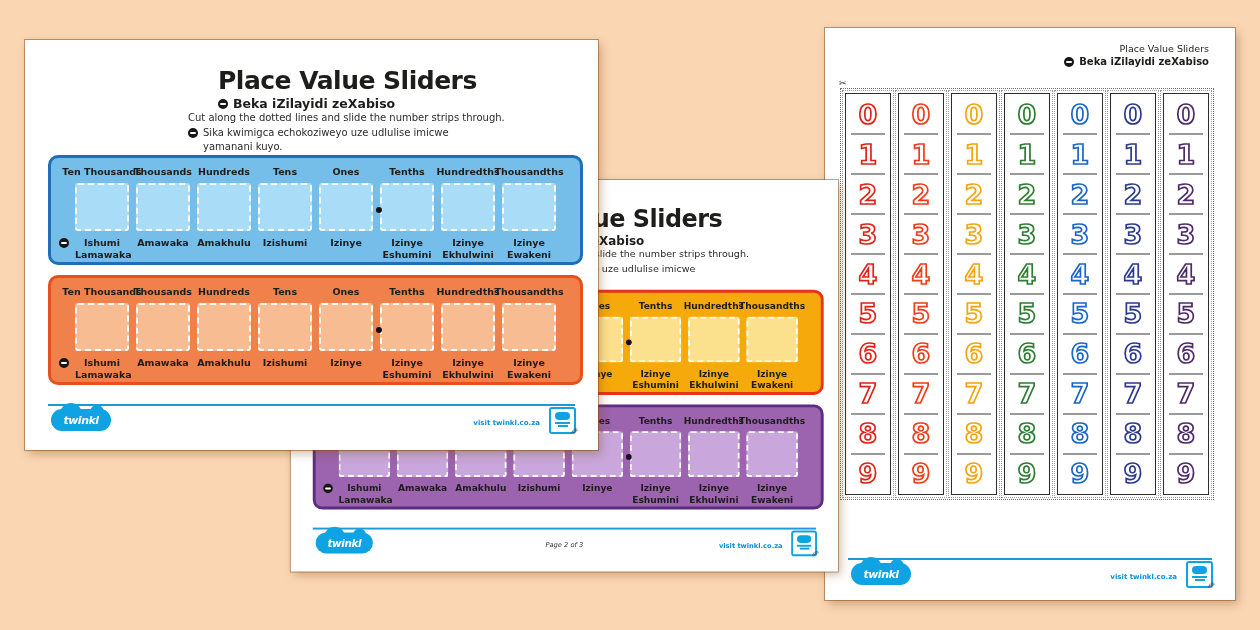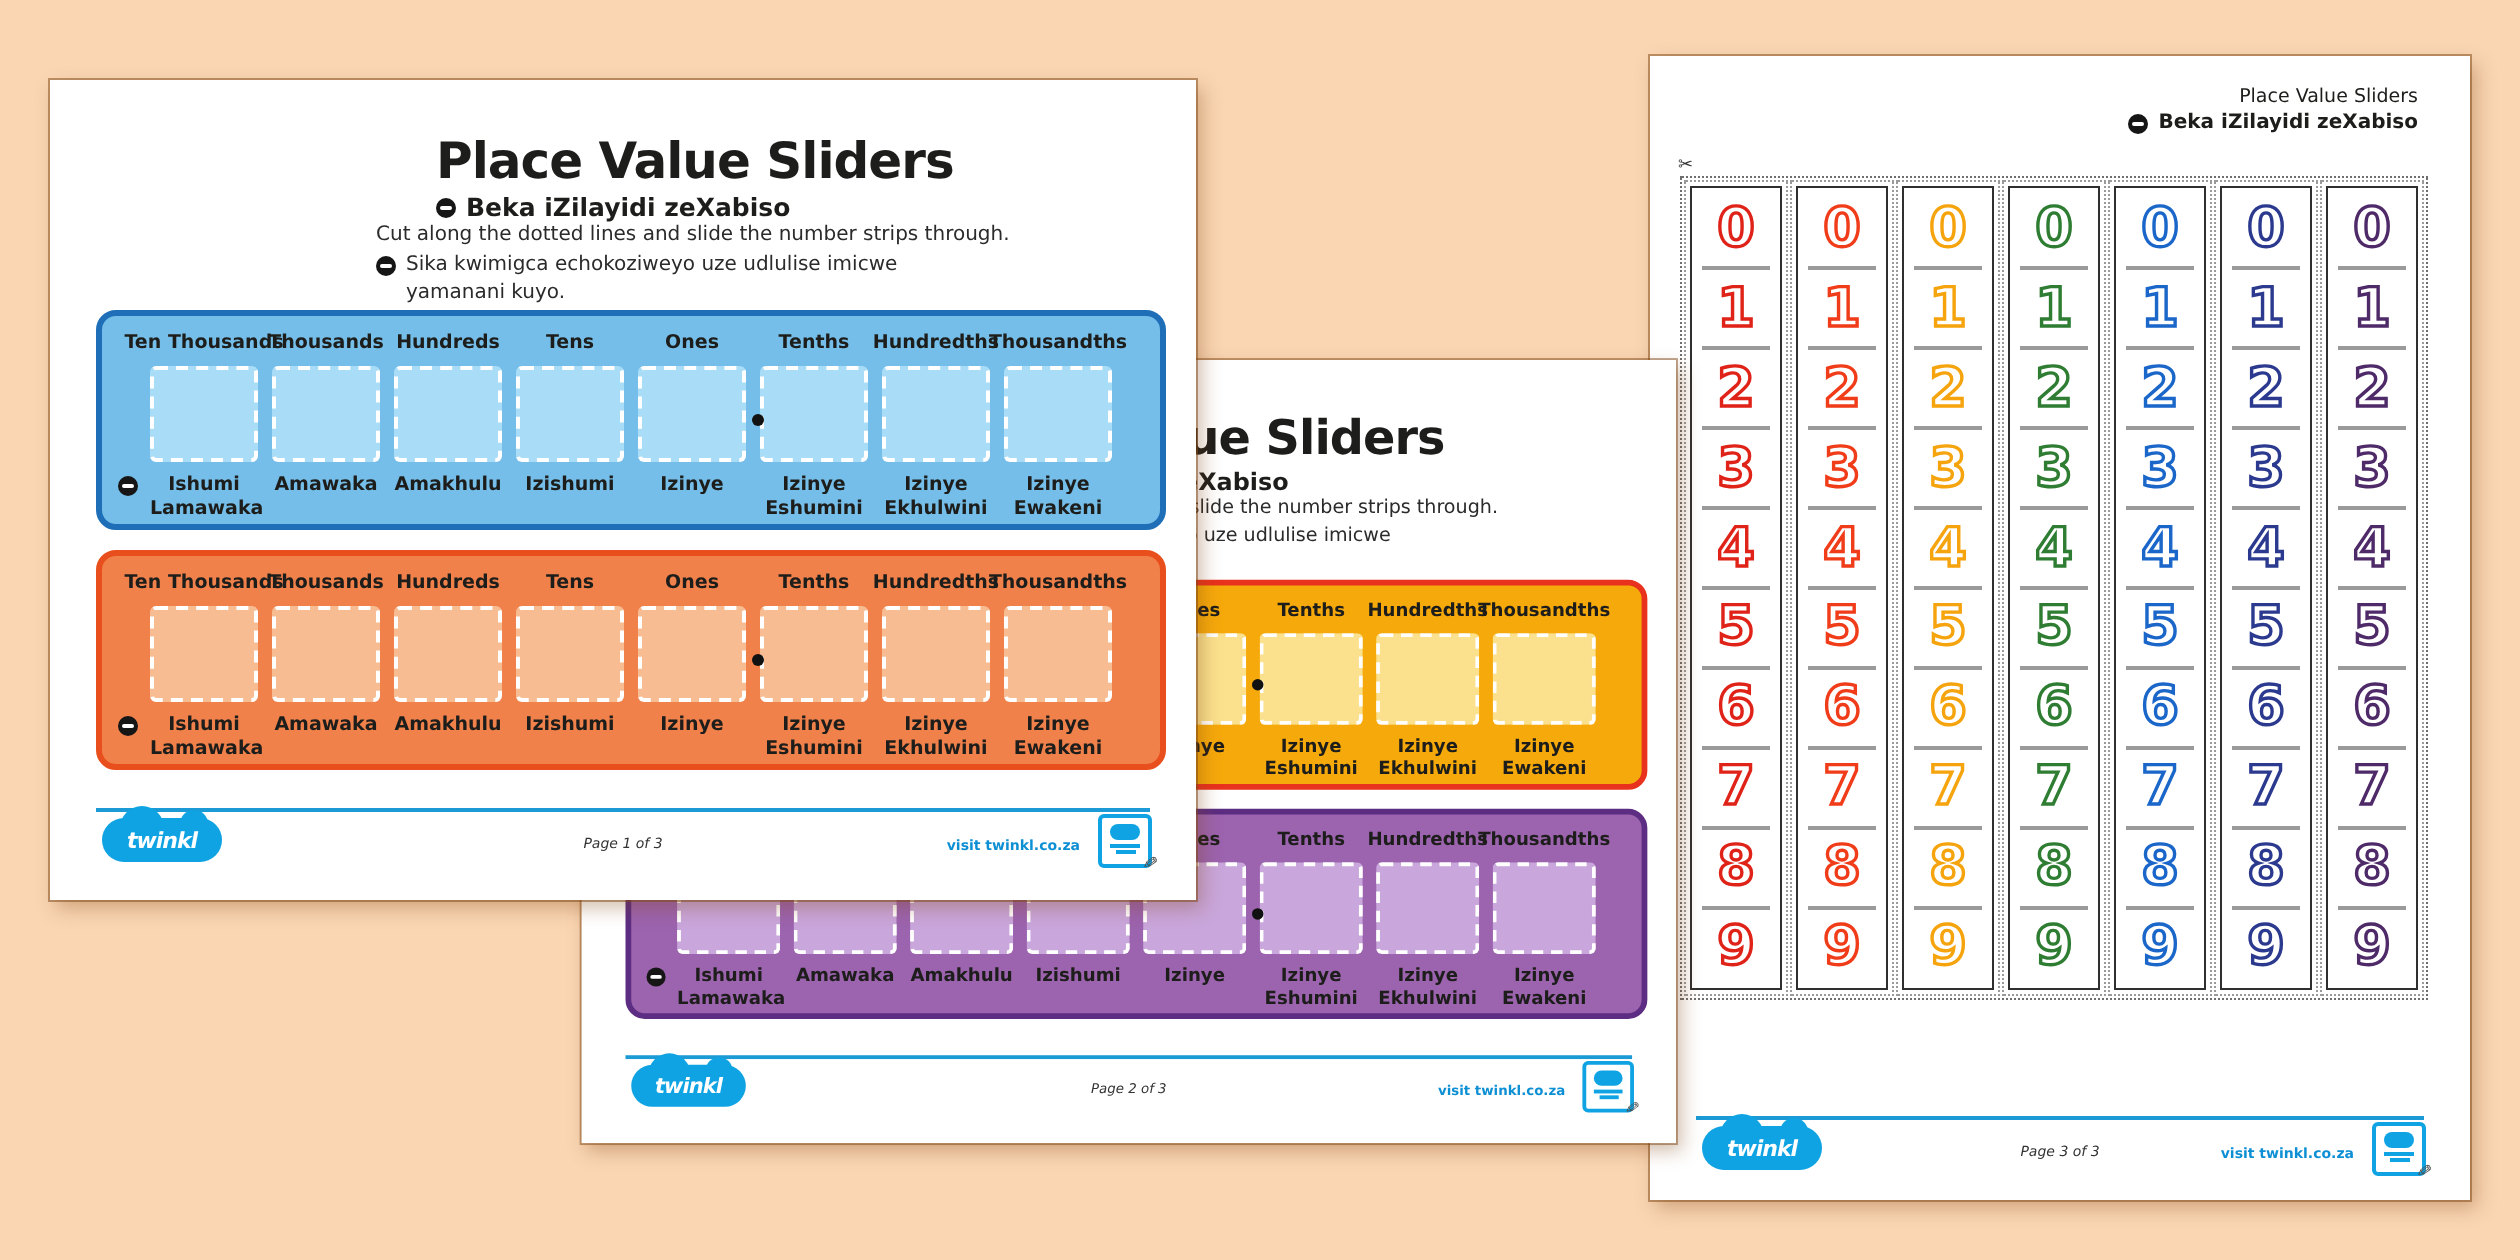--- a/index.html
+++ b/index.html
@@ -243,21 +243,20 @@
           <div class="digit-cell" style="--c: #4E2A69;">8</div>
           <div class="digit-sep"></div>
           <div class="digit-cell" style="--c: #4E2A69;">9</div>
         </div>
       </div>
     <footer class="pfooter">
       <div class="f-line" style="top:530px"></div>
       <div class="t-logo" style="top:535px">
         <span class="t-logo-text">twinkl</span>
       </div>
-      <div class="f-page" style="top:544px">Page 3 of 3</div>
       <div class="f-visit" style="top:545px">visit twinkl.co.za</div>
       <div class="t-badge" style="top:533px">
         <div class="t-badge-cloud"></div>
         <div class="t-badge-line"></div>
         <div class="t-badge-line short"></div>
         <span class="t-badge-pencil">✎</span>
       </div>
     </footer>
   </section>
 
@@ -479,21 +478,20 @@
           <div class="pv-win"></div>
           <div class="pv-bot"><span>Izinye Ewakeni</span></div>
         </div>
         <div class="dec-dot"></div>
       </div>
     <footer class="pfooter">
       <div class="f-line"></div>
       <div class="t-logo">
         <span class="t-logo-text">twinkl</span>
       </div>
-      <div class="f-page">Page 1 of 3</div>
       <div class="f-visit">visit twinkl.co.za</div>
       <div class="t-badge">
         <div class="t-badge-cloud"></div>
         <div class="t-badge-line"></div>
         <div class="t-badge-line short"></div>
         <span class="t-badge-pencil">✎</span>
       </div>
     </footer>
   </section>
 

